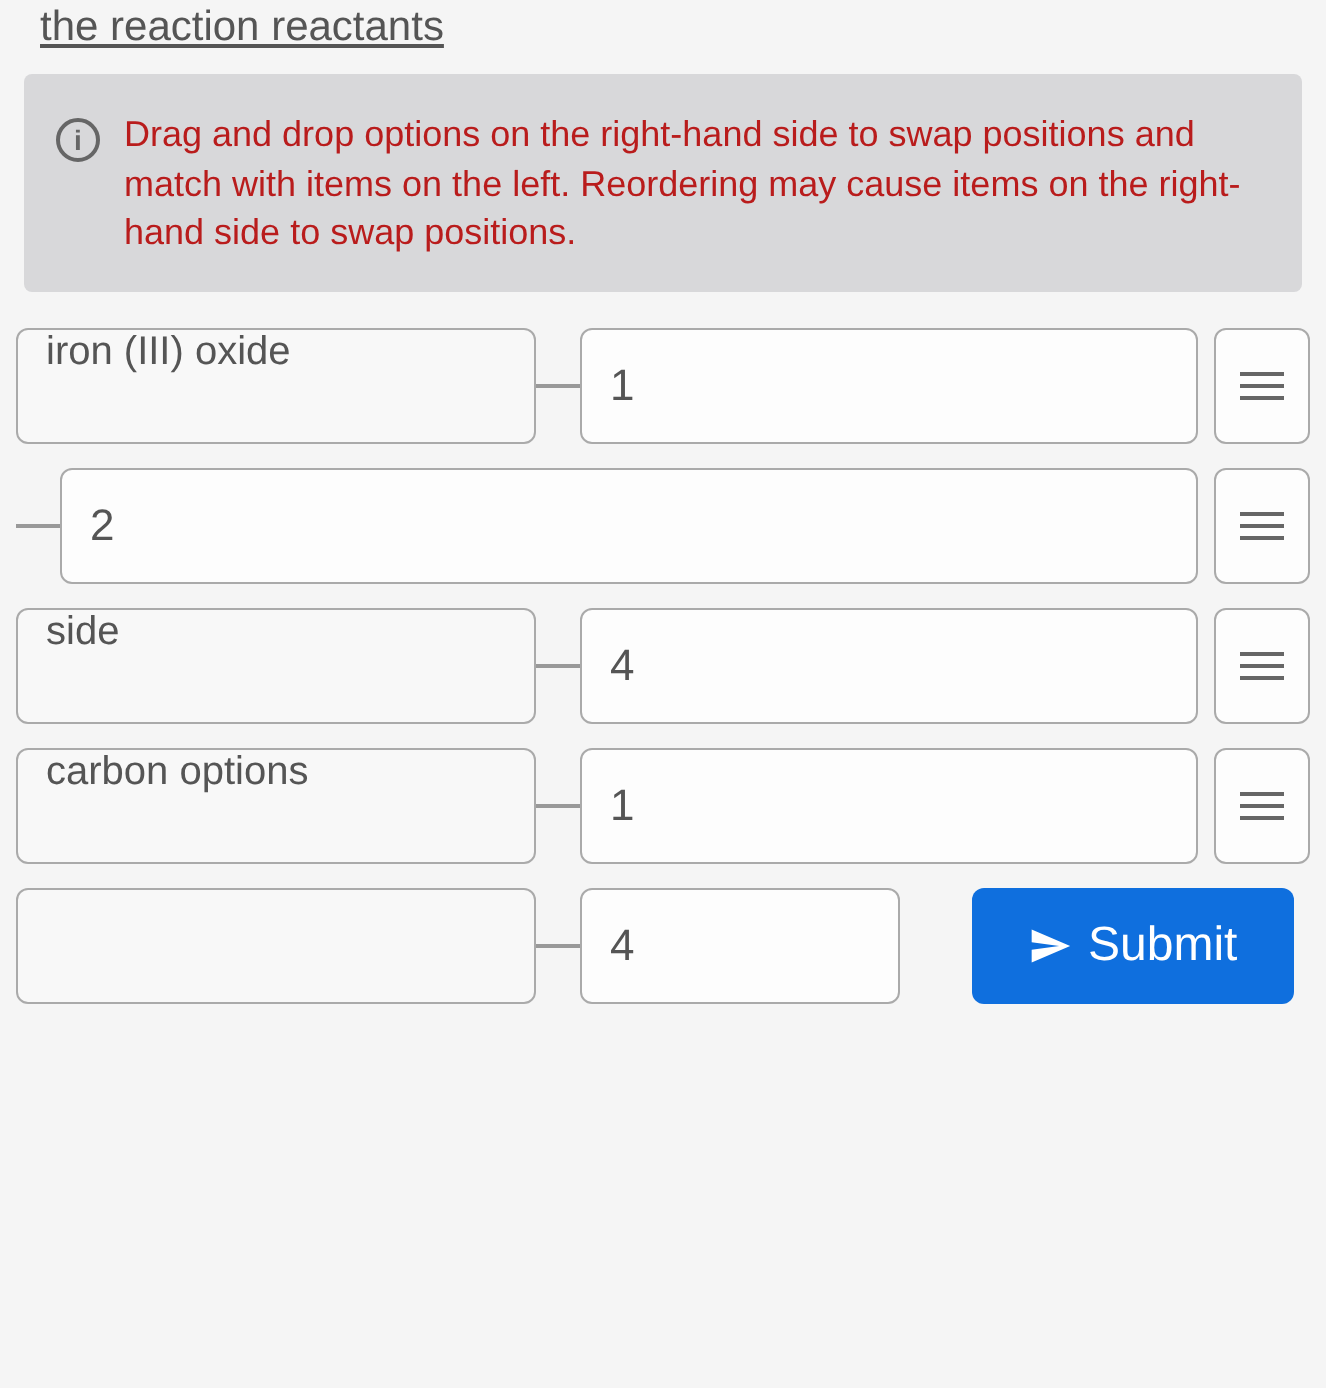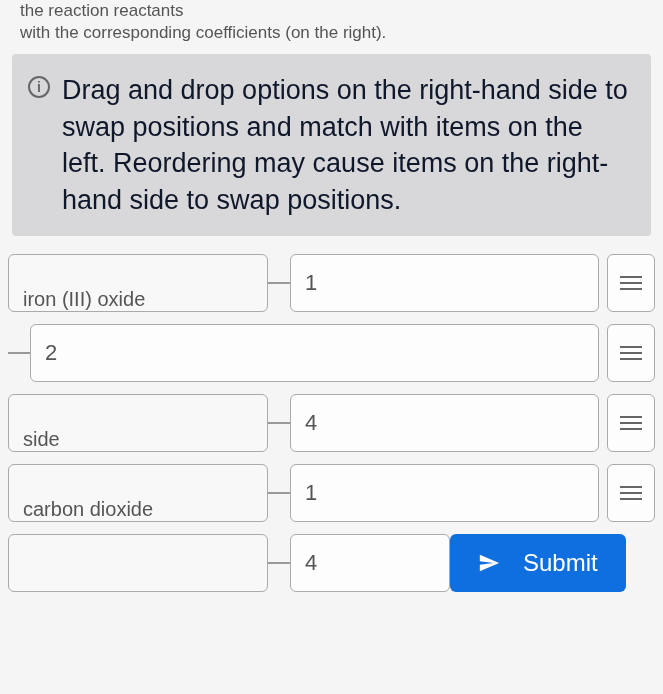--- a/index.html
+++ b/index.html
@@ -6,23 +6,24 @@
     body {
       font-family: -apple-system, BlinkMacSystemFont, "Segoe UI", Helvetica, Arial, sans-serif;
       background: #f5f5f5;
       color: #333;
       width: 663px;
       height: 694px;
       overflow: hidden;
     }
     .intro-text {
       padding: 0 20px 10px 20px;
-      font-size: 17px;
+      font-size: 21px;
       line-height: 1.3;
       color: #555;
+      text-decoration: underline;
     }
     .instruction-box {
       background: #d8d8da;
       margin: 0 12px 18px 12px;
       padding: 18px 20px 18px 16px;
       border-radius: 4px;
       display: flex;
       gap: 12px;
     }
     .info-icon {
@@ -33,40 +34,40 @@
       border-radius: 50%;
       display: flex;
       align-items: center;
       justify-content: center;
       font-size: 14px;
       color: #666;
       font-weight: bold;
       margin-top: 4px;
     }
     .instruction-text {
-      font-size: 27px;
+      font-size: 18px;
       line-height: 1.35;
-      color: #0f172a;
+      color: #b91c1c;
     }
     .rows {
       padding: 0 8px;
     }
     .row {
       display: flex;
       align-items: stretch;
       margin-bottom: 12px;
       height: 58px;
     }
     .left-box {
       width: 260px;
       border: 1px solid #aaa;
       border-radius: 6px;
       background: #f8f8f8;
       display: flex;
-      align-items: flex-end;
+      align-items: flex-start;
       padding: 0 14px;
       font-size: 20px;
       color: #555;
     }
     .connector {
       width: 22px;
       display: flex;
       align-items: center;
     }
     .connector-line {
@@ -112,32 +113,32 @@
     .submit-btn {
       background: #0f6fde;
       color: #fff;
       border: none;
       border-radius: 6px;
       font-size: 24px;
       font-weight: 500;
       padding: 14px 28px;
       display: flex;
       align-items: center;
-      gap: 23px;
+      gap: 8px;
       cursor: pointer;
       height: 58px;
+      margin-left: 36px;
     }
     .plane-icon svg { display: block; }
   </style>
 </head>
 <body>
 
 <div class="intro-text">
   <span>the reaction reactants</span><br>
-  <span>with the corresponding coefficients (on the right).</span>
 </div>
 
 <div class="instruction-box">
   <div class="info-icon">i</div>
   <div class="instruction-text">Drag and drop options on the right-hand side to swap positions and match with items on the left.
 Reordering may cause items on the right-hand side to swap positions.</div>
 </div>
 
 <div class="rows">
 
@@ -190,21 +191,21 @@
       <div class="hamburger">
           <span></span>
           <span></span>
           <span></span>
         </div>
     </div>
   </div>
 
   <div class="row">
     <div class="left-box">
-        <span>carbon dioxide</span>
+        <span>carbon options</span>
       </div>
     <div class="connector">
         <div class="connector-line"></div>
       </div>
     <div class="right-box">
         <span>1</span>
       </div>
     <div class="drag-handle">
       <div class="hamburger">
           <span></span>

